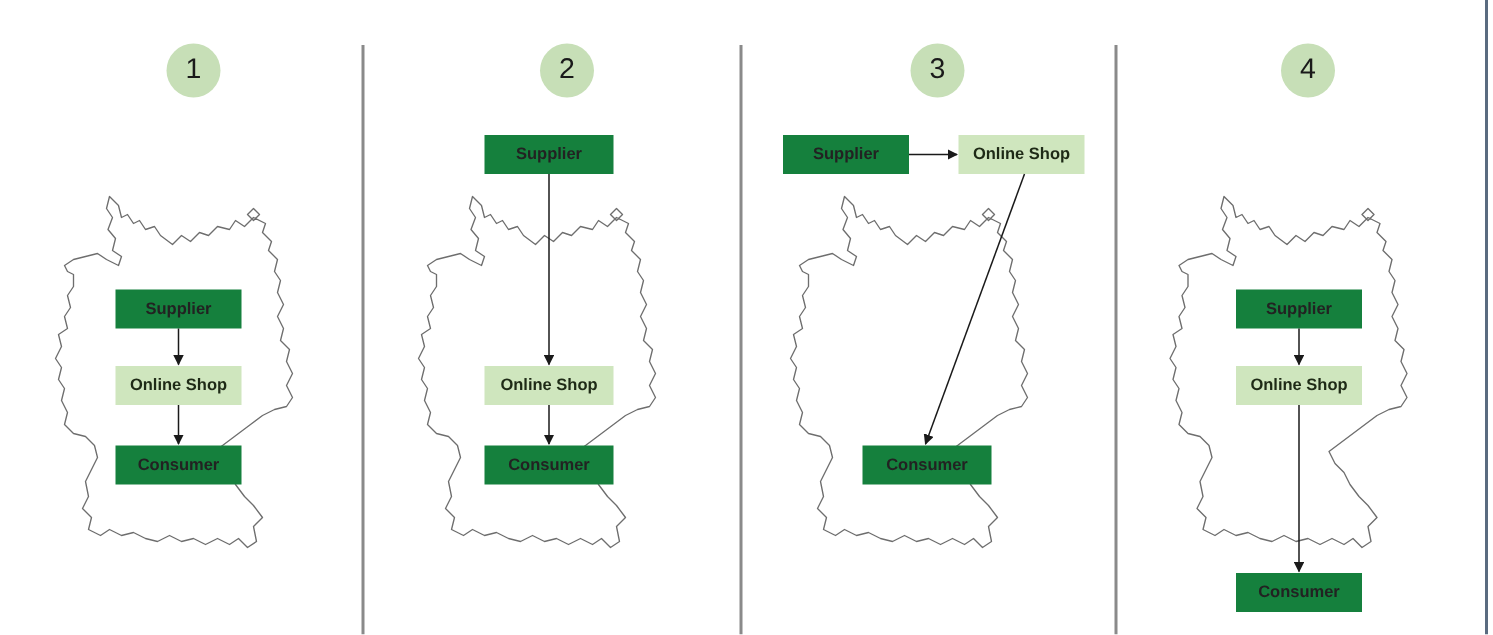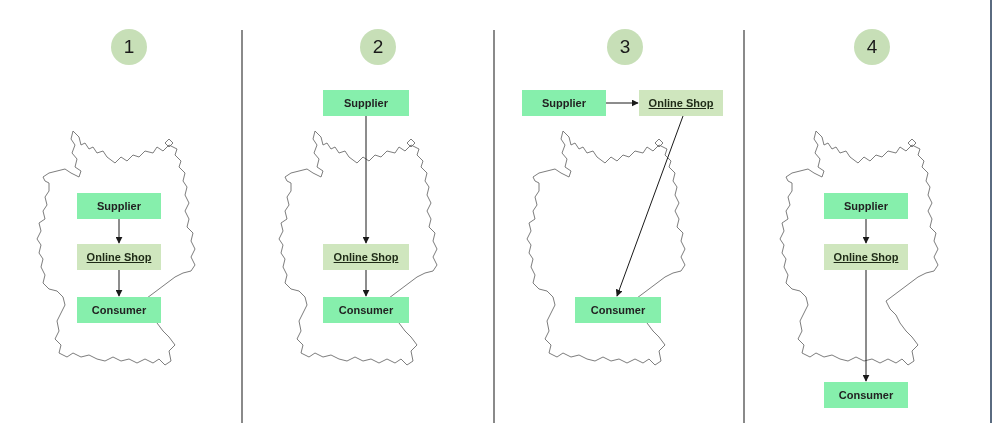--- a/index.html
+++ b/index.html
@@ -8,22 +8,22 @@
   .stage { position: absolute; left: 0; top: 0; width: 995px; height: 423px; }
   .divider { position: absolute; top: 30px; width: 2px; height: 393px; background: #8a8a8a; }
   .right-border { position: absolute; right: 3px; top: 0; width: 2px; height: 423px; background: #5a6b80; }
   .panel { position: absolute; top: 0; height: 423px; }
   .step-circle { position: absolute; top: 29px; width: 36px; height: 36px; border-radius: 50%;
                  background: #c7dfb7; color: #1a1a1a; font-size: 19px; line-height: 36px;
                  text-align: center; }
   .map { position: absolute; }
   .box { position: absolute; height: 26px; line-height: 26px; text-align: center;
          font-size: 11px; font-weight: bold; color: #222; }
-  .box.grey { background: #86efac; }
-  .box.green { background: #cfe6be; color: #1e2a16; text-decoration: underline; }
+  .box.grey { background: #15803d; }
+  .box.green { background: #cfe6be; color: #1e2a16; }
   svg.arrows { position: absolute; left: 0; top: 0; overflow: visible; pointer-events: none; }
   .caption { position: absolute; top: 414px; font-size: 11px; color: #333; white-space: nowrap;
              letter-spacing: 1px; }
 </style>
 </head>
 <body>
 
 <svg width="0" height="0" style="position:absolute">
   <defs>
     <marker id="ah" viewBox="0 0 10 10" refX="9" refY="5" markerWidth="7" markerHeight="7" orient="auto-start-reverse">

